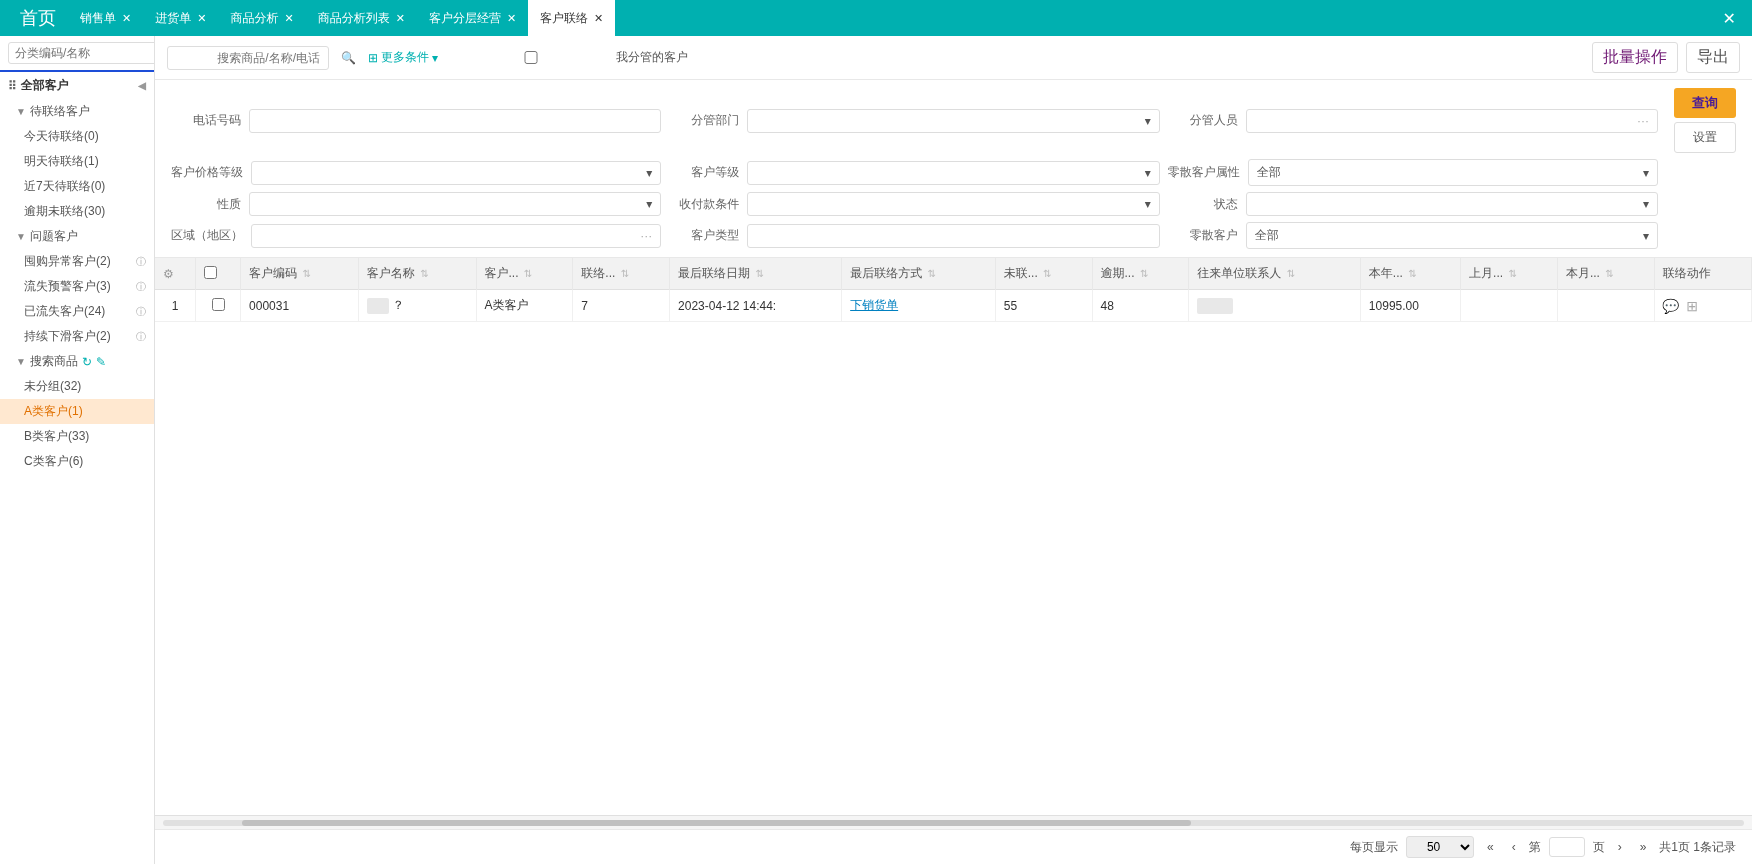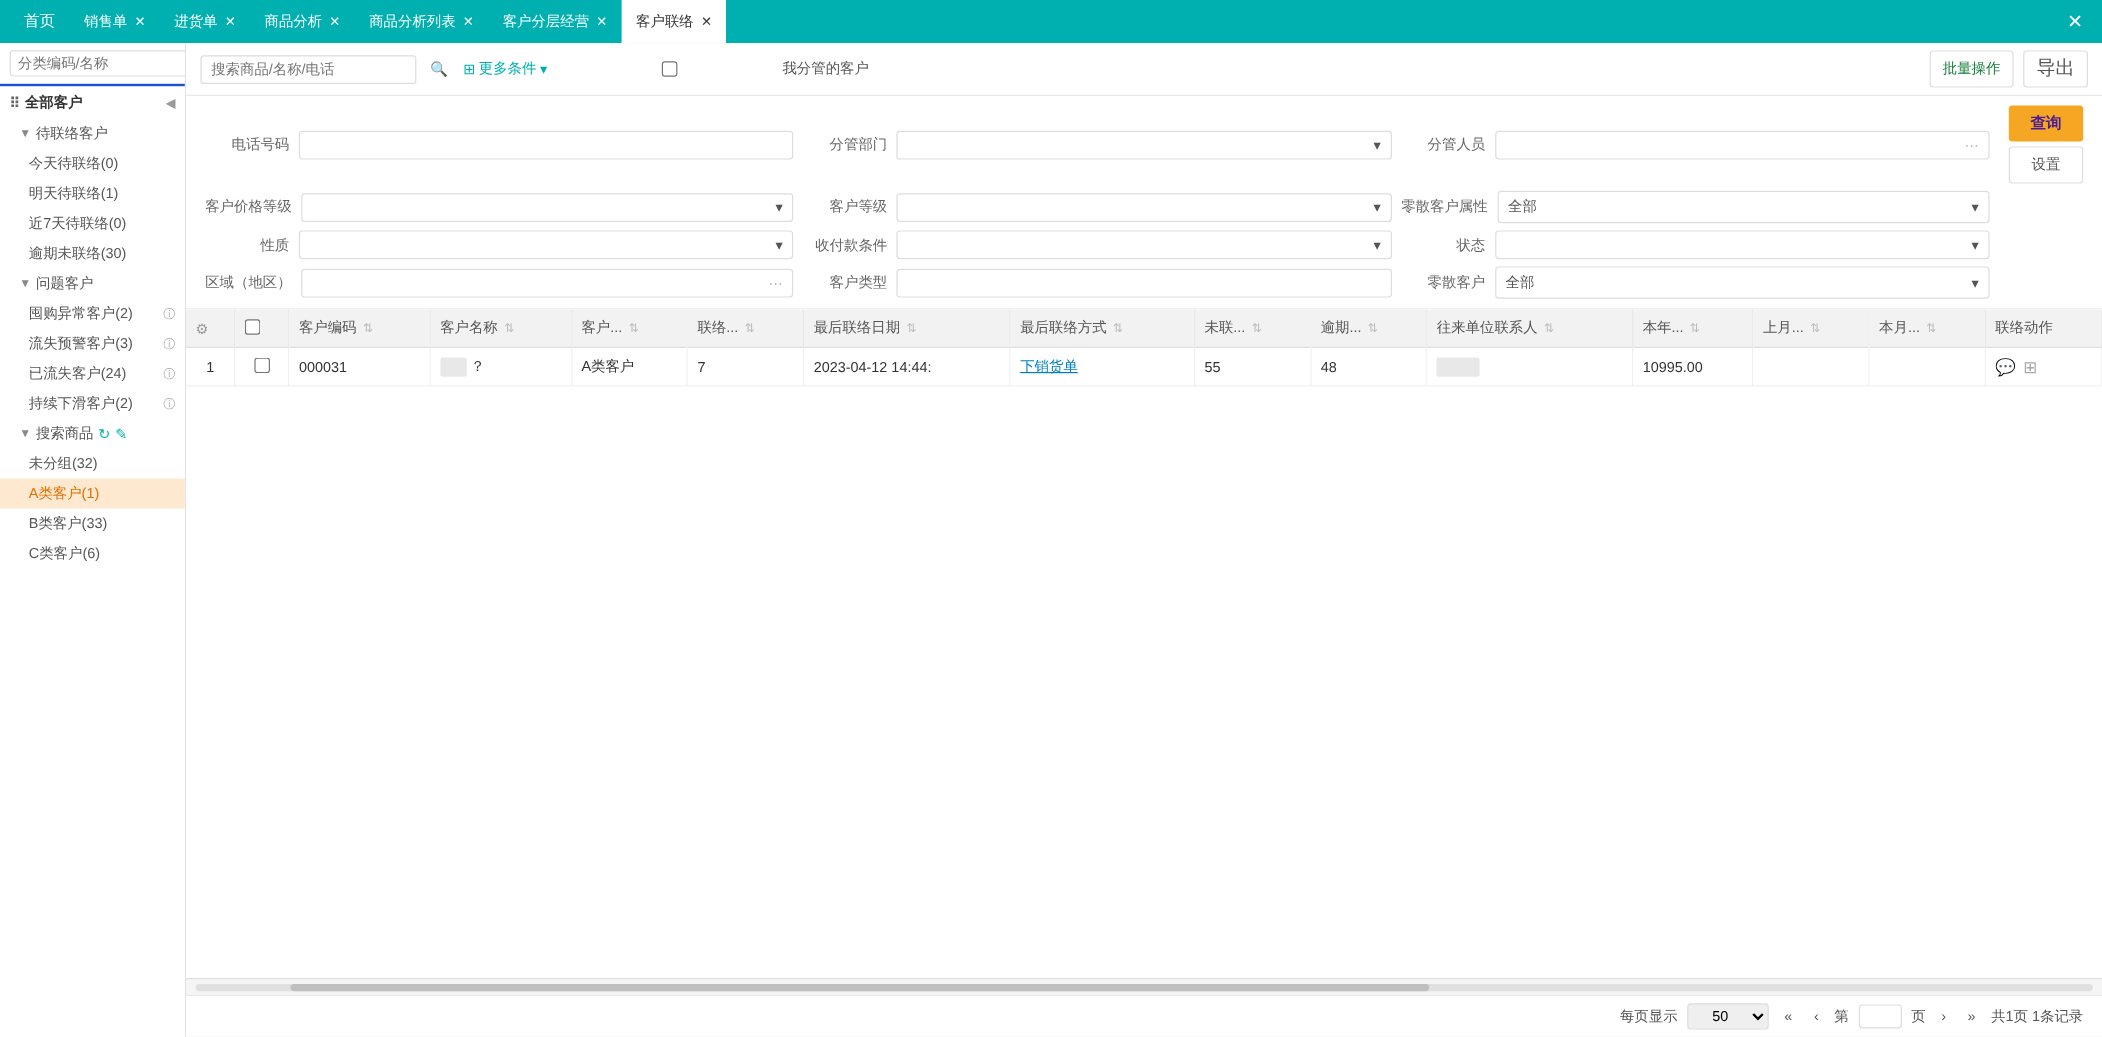--- a/index.html
+++ b/index.html
@@ -17,21 +17,21 @@
       cursor: pointer; white-space: nowrap; font-size: 13px;
       position: relative;
     }
     .top-nav .nav-item.active {
       background: #fff; color: #333;
     }
     .top-nav .nav-item .close-btn {
       margin-left: 6px; cursor: pointer; font-size: 11px; color: inherit;
     }
     .top-nav .nav-home {
-      color: #fff; font-size: 13px; padding: 0 12px; cursor: pointer; font-family: Liberation Mono, monospace;
+      color: #fff; font-size: 18px; padding: 0 12px; cursor: pointer; font-family: Liberation Mono, monospace;
     }
     .top-nav .nav-close-all {
       margin-left: auto; color: #fff; font-size: 16px; cursor: pointer; padding: 0 8px;
     }
 
     
     .main-layout {
       display: flex; height: calc(864px - 36px);
     }
 
@@ -76,32 +76,32 @@
     .content-area {
       flex: 1; display: flex; flex-direction: column; background: #f5f5f5; overflow: hidden;
     }
 
     
     .filter-bar {
       display: flex; align-items: center; padding: 6px 12px;
       background: #fff; border-bottom: 1px solid #e8e8e8; gap: 12px;
     }
     .filter-bar input {
-      width: 180px; border: 1px solid #ddd; border-radius: 3px;
-      padding: 4px 8px; font-size: 12px; outline: none;
+      width: 162px; border: 1px solid #ddd; border-radius: 3px;
+      padding: 4px 8px; font-size: 12px; outline: none; text-align: right;
     }
     .filter-search-icon { color: #00b0b0; cursor: pointer; }
     .filter-more {
       color: #00b0b0; cursor: pointer; display: flex; align-items: center; gap: 3px;
     }
     .filter-checkbox { display: flex; align-items: center; gap: 4px; color: #555; }
     .filter-actions { margin-left: auto; display: flex; gap: 8px; }
     .btn-batch {
       border: 1px solid #ddd; background: #fff; padding: 4px 10px;
-      border-radius: 3px; cursor: pointer; color: #15803d; font-size: 12px;
+      border-radius: 3px; cursor: pointer; color: #701a75; font-size: 16px;
     }
     .btn-export {
       border: 1px solid #ddd; background: #fff; padding: 4px 10px;
       border-radius: 3px; cursor: pointer; color: #555; font-size: 16px;
     }
 
     
     .adv-filter {
       background: #fff; border-bottom: 1px solid #e8e8e8;
       padding: 8px 16px;

